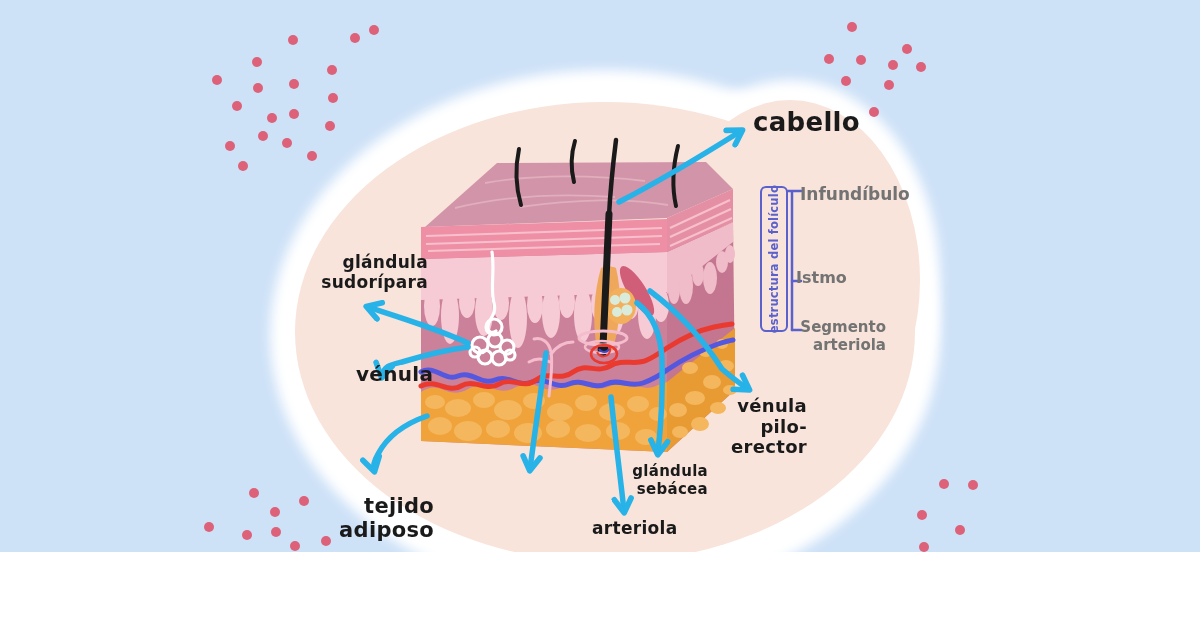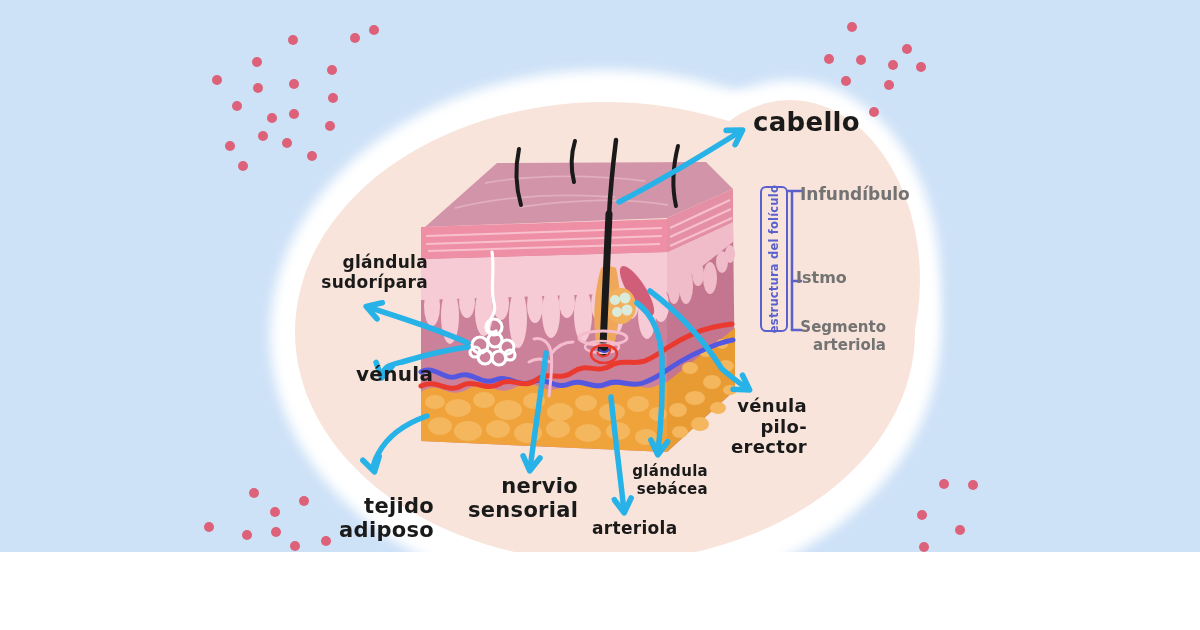--- a/index.html
+++ b/index.html
@@ -258,22 +258,20 @@
     <path marker-end="url(#ah)" d="M650 291 C682 315 706 344 722 369 Q736 381 748 389"></path>
   </g>
 </svg>
 
 <div class="lbl" style="left:753px;top:107px;font-size:26px;">cabello</div>
 <div class="lbl center" style="left:314px;top:253px;width:114px;font-size:17px;line-height:1.15;">glándula
 sudorípara</div>
 <div class="lbl" style="left:356px;top:362px;font-size:20px;">vénula</div>
 <div class="lbl center" style="left:326px;top:474px;width:108px;font-size:21px;line-height:1.12;margin-top:21px;">tejido
 adiposo</div>
-<div class="lbl center" style="left:468px;top:475px;width:110px;font-size:21px;line-height:1.12;">nervio
-sensorial</div>
 <div class="lbl" style="left:592px;top:518px;font-size:17px;">arteriola</div>
 <div class="lbl center" style="left:628px;top:462px;width:80px;font-size:15px;line-height:1.2;">glándula
 sebácea</div>
 <div class="lbl center" style="left:692px;top:396px;width:115px;font-size:18px;line-height:1.15;">vénula
 pilo-erector</div>
 
 <div class="bracket-box">
   <span>estructura del folículo</span>
 </div>
 <div class="plbl" style="left:800px;top:184px;font-size:17px;">Infundíbulo</div>

